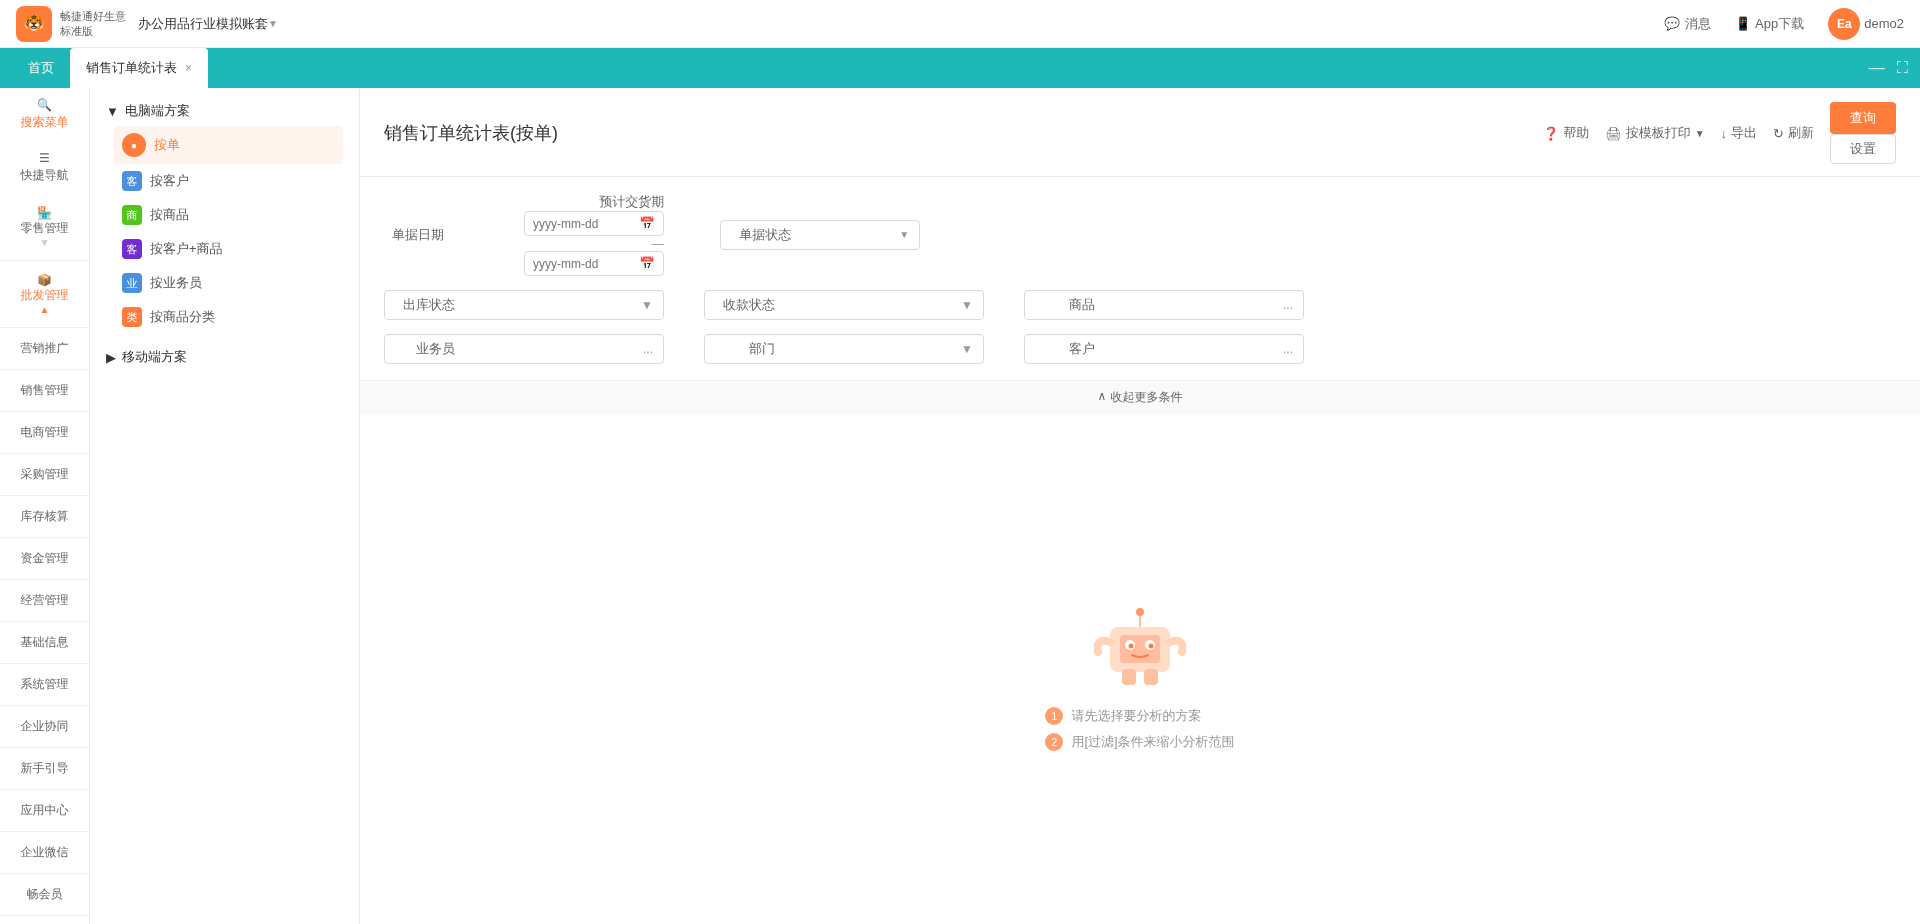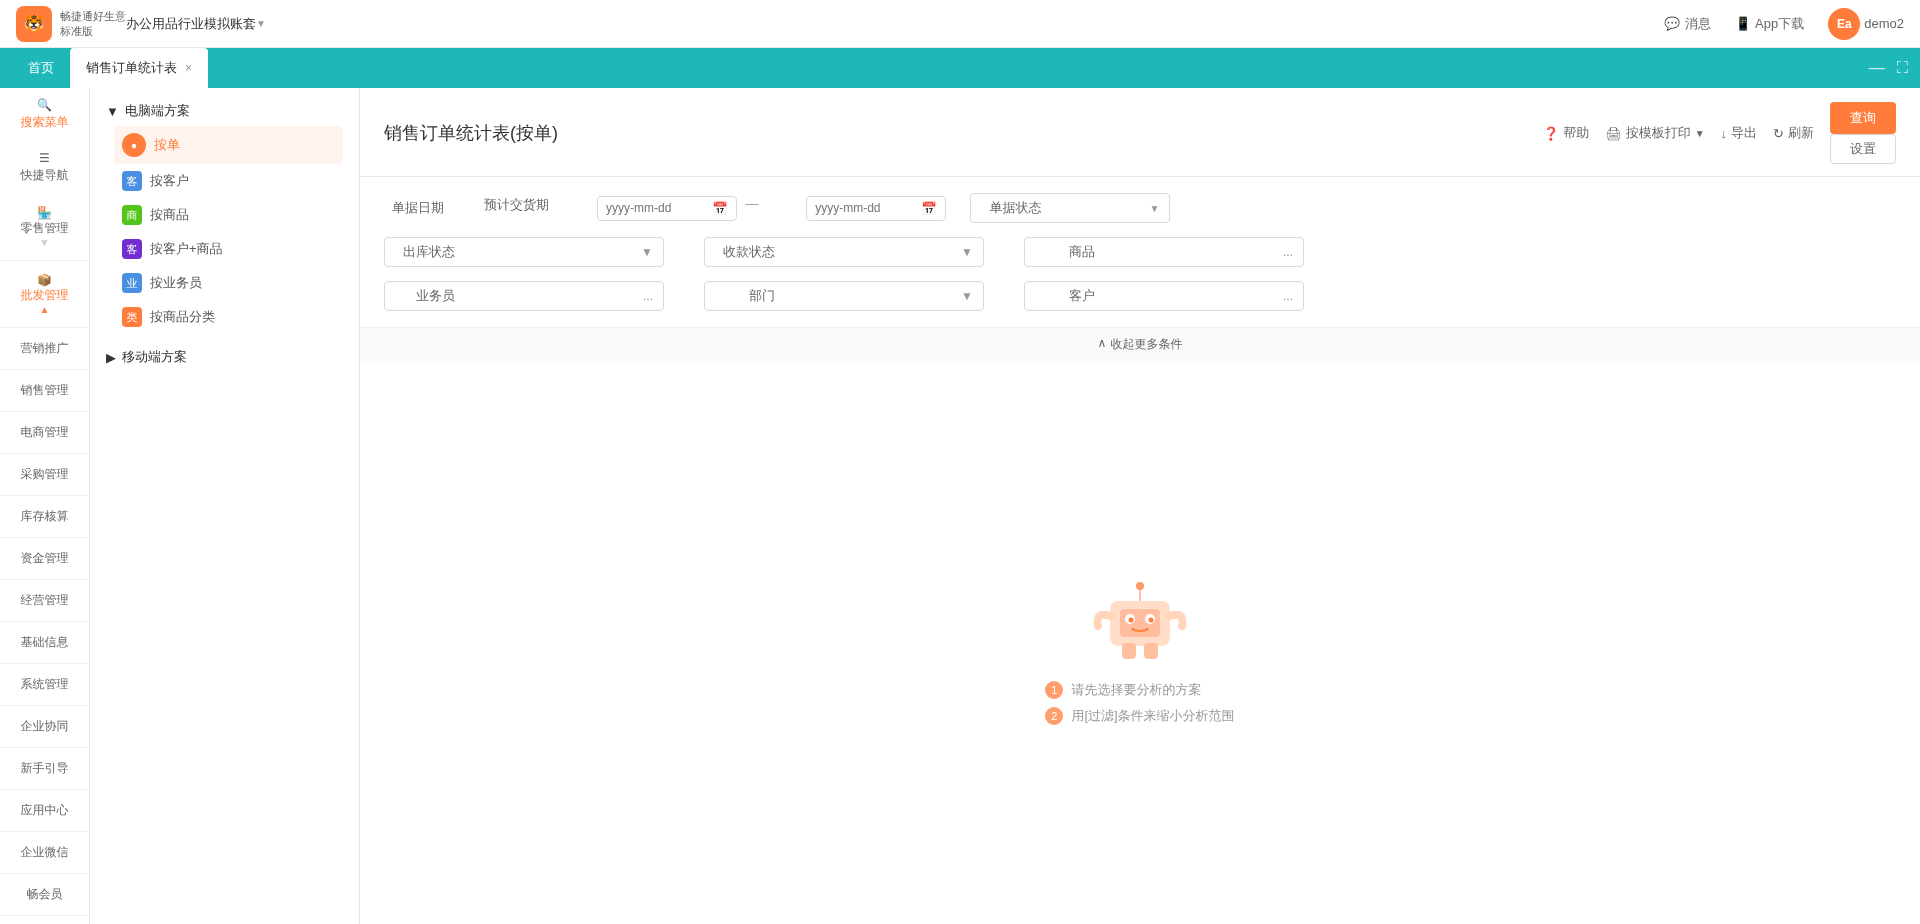--- a/index.html
+++ b/index.html
@@ -32,21 +32,21 @@
       justify-content: center;
       color: white;
       font-size: 16px;
       font-weight: bold;
     }
     .logo-text { font-size: 11px; color: #666; line-height: 1.3; }
     .workspace-selector {
       display: flex;
       align-items: center;
       gap: 0;
-      margin-left: 0;
+      margin-left: 12px;
       font-size: 13px;
       color: #333;
       cursor: pointer;
     }
     .workspace-selector .chevron { color: #999; font-size: 10px; }
     .top-right {
       margin-left: auto;
       display: flex;
       align-items: center;
       gap: 24px;
@@ -349,23 +349,23 @@
       color: #666;
     }
     .date-btn.active {
       background: #ff7c3a;
       color: white;
       border-color: #ff7c3a;
     }
     .date-range-text { font-size: 12px; color: #999; margin-left: 4px; }
     .date-input-group {
       display: flex;
-      align-items: flex-start;
-      gap: 8px;
+      align-items: flex-end;
       margin-left: 24px;
+      flex-direction: column;
     }
     .date-input {
       display: flex;
       align-items: center;
       border: 1px solid #d9d9d9;
       border-radius: 4px;
       padding: 4px 8px;
       gap: 6px;
       background: white;
       min-width: 130px;
@@ -380,21 +380,21 @@
     }
     .date-separator { color: #999; }
     .status-select {
       display: flex;
       align-items: center;
       border: 1px solid #d9d9d9;
       border-radius: 4px;
       padding: 5px 10px;
       background: white;
       min-width: 200px;
-      margin-left: 8px;
+      margin-left: 40px;
       justify-content: space-between;
     }
     .status-select-arrow { font-size: 10px; color: #999; }
 
     .filter-select {
       display: flex;
       align-items: center;
       border: 1px solid #d9d9d9;
       border-radius: 4px;
       padding: 5px 10px;

